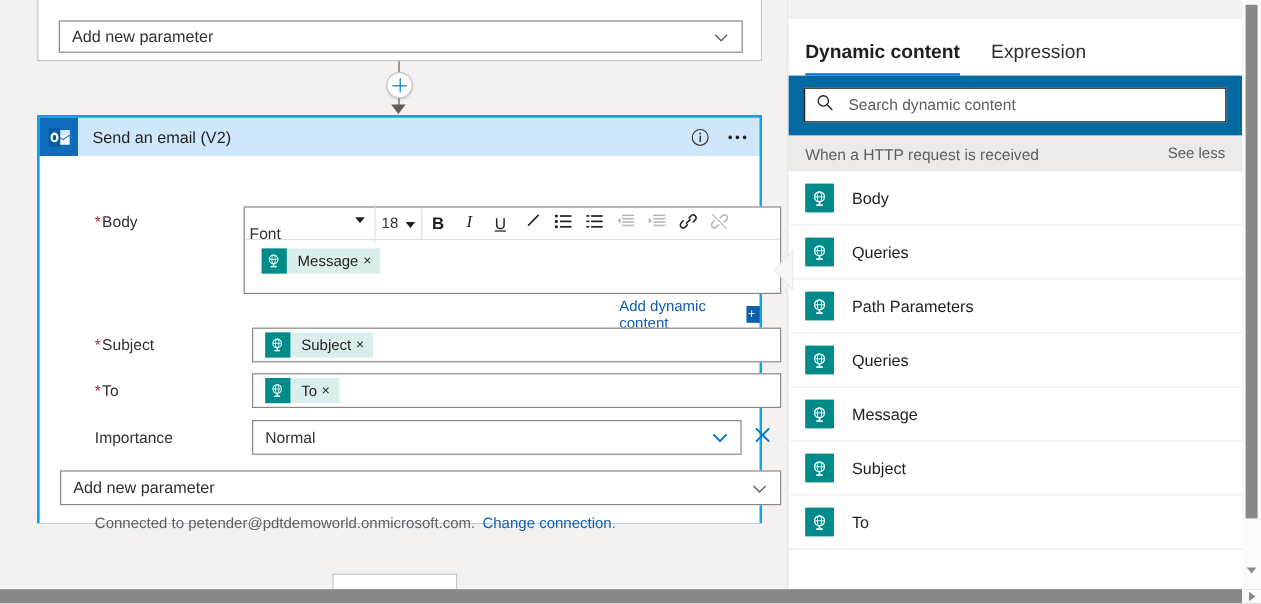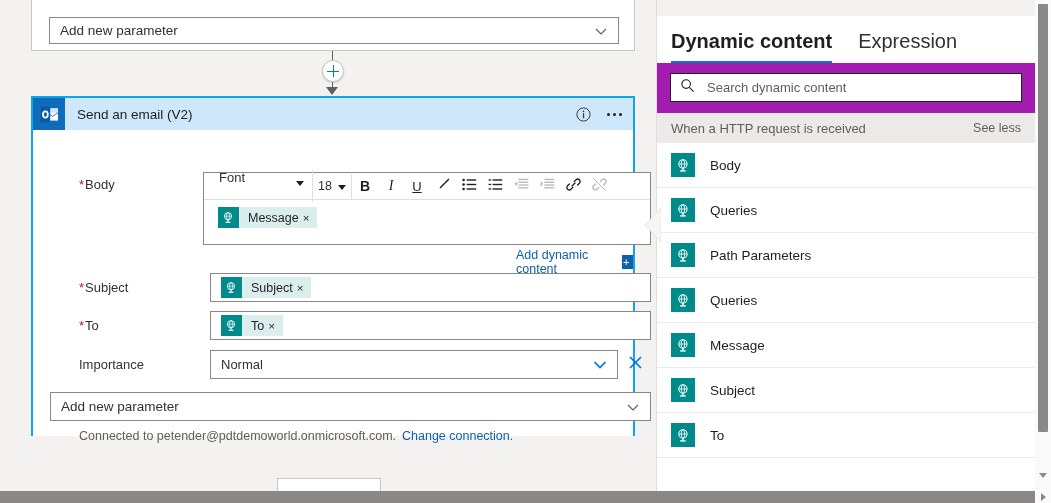--- a/index.html
+++ b/index.html
@@ -111,21 +111,21 @@
     border: 1px solid #8a8886;
     background: #fff;
   }
   .rte-toolbar {
     height: 27px; border-bottom: 1px solid #e1dfdd;
     display: flex; align-items: center;
   }
   .tb-font {
     width: 108px; height: 32px; margin-left: 1px;
     border-right: 1px solid #e1dfdd;
-    display: flex; align-items: flex-start; padding-left: 14px;
+    display: flex; align-items: flex-end; padding-left: 3px;
     font-size: 13px; color: #323130; position: relative;
   }
   .tb-font .caret { position: absolute; right: 8px; top: 11px; }
   .tb-size {
     width: 39px; height: 25px;
     border-right: 1px solid #e1dfdd;
     display: flex; align-items: center; padding-left: 5px;
     font-size: 12.5px; color: #323130; position: relative;
   }
   .tb-size .caret { position: absolute; right: 5px; top: 11px; }
@@ -205,30 +205,30 @@
     background: #fff;
     border-left: 1px solid #e1dfdd;
     overflow: hidden;
   }
   .dyn-topbar { height: 16px; background: #f3f2f1; }
   .dyn-tabs {
     height: 47px; display: flex; align-items: flex-end;
     padding-left: 14px; gap: 26px; background: #fff;
   }
   .dyn-tab {
-    font-size: 20px; color: #323130;
+    font-size: 16px; color: #323130;
     padding-bottom: 10px;
     position: relative;
   }
   .dyn-tab.active { font-weight: bold; color: #201f1e; }
   .dyn-tab.active::after {
     content: ""; position: absolute; left: 0; right: 0; bottom: 0;
     height: 2.5px; background: #0078d4;
   }
-  .dyn-search-wrap { background: #a21caf; padding: 10px 13px 11px 13px; }
+  .dyn-search-wrap { background: #0369a1; padding: 10px 13px 11px 13px; }
   .dyn-search {
     height: 29px; background: #fff; border: 1px solid #201f1e;
     display: flex; align-items: center; padding-left: 9px; gap: 10px;
   }
   .dyn-search input {
     border: 0; outline: 0; font-size: 13px; color: #323130;
     font-family: "Liberation Sans", sans-serif;
     width: 280px; background: transparent;
   }
   .dyn-search input::placeholder { color: #605e5c; }

